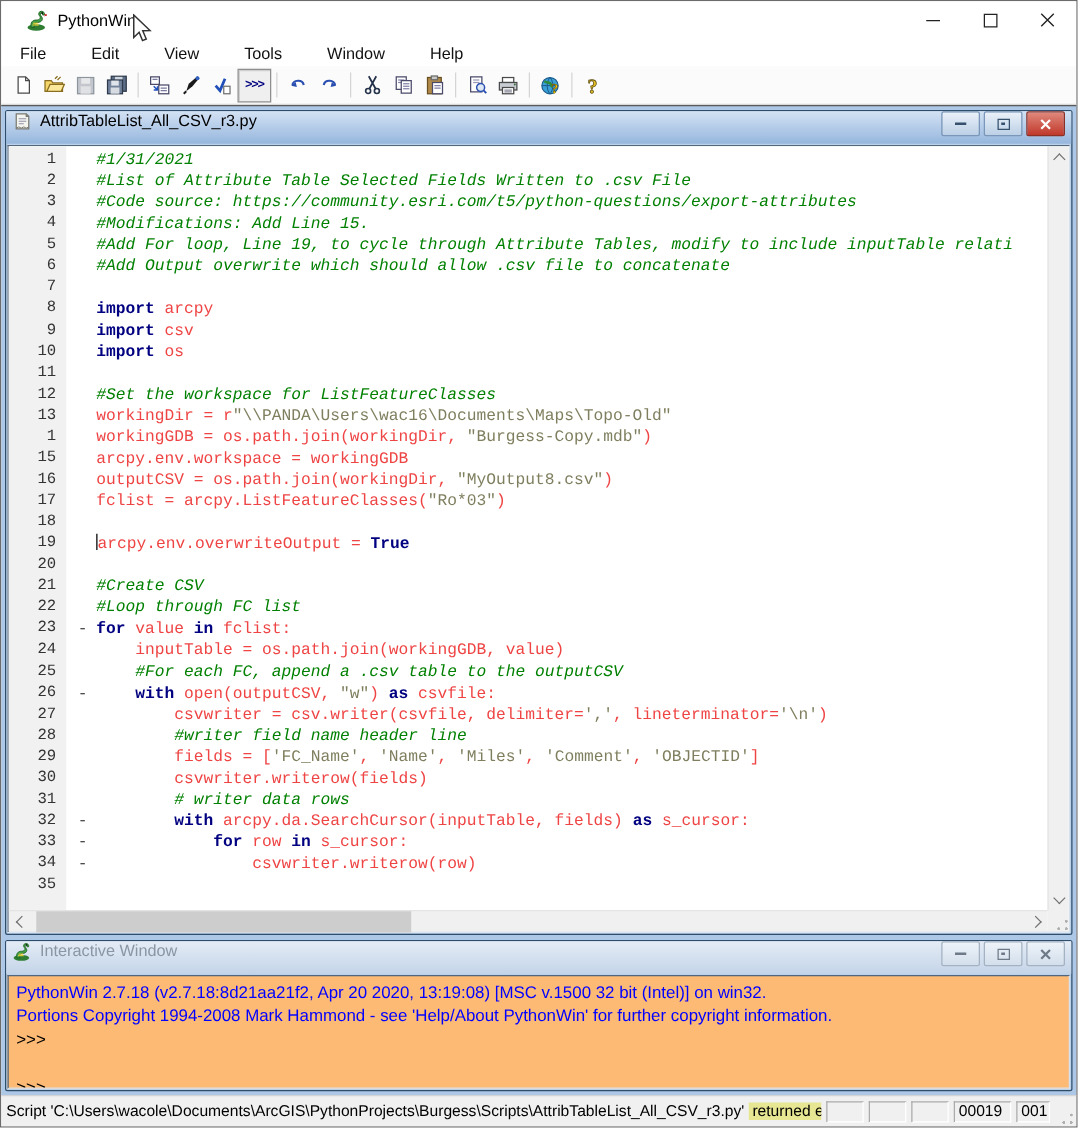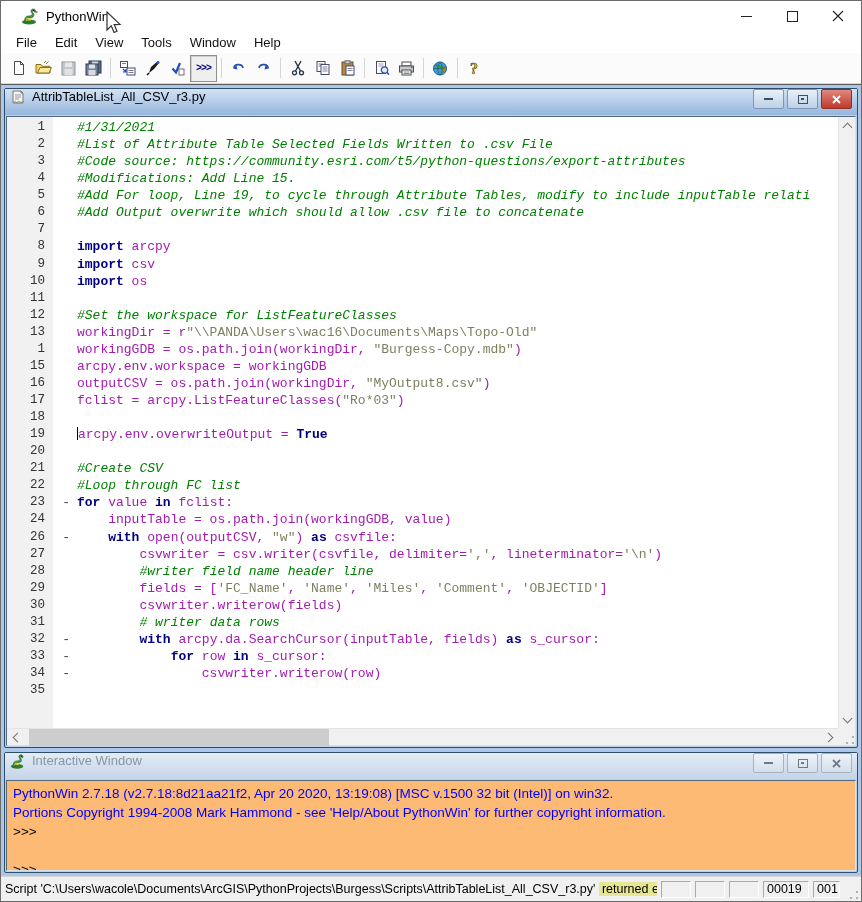--- a/index.html
+++ b/index.html
@@ -9,21 +9,21 @@
 
   
   .titlebar{height:30px;display:flex;align-items:center;padding-left:20px;background:#fff;flex:0 0 auto;}
   .titlebar .app-title{font-size:13px;color:#000;margin-left:7px;flex:1;}
   .win-controls{display:flex;height:30px;}
   .win-btn{width:46px;height:30px;display:flex;align-items:center;justify-content:center;}
   .glyph-min{width:11px;height:1px;background:#222;}
   .glyph-max{width:9px;height:9px;border:1px solid #222;}
 
   
-  .menubar{height:22px;display:flex;align-items:center;padding-left:6px;background:#fff;font-size:13px;flex:0 0 auto;}
+  .menubar{height:22px;display:flex;align-items:center;padding-left:6px;background:#fff;font-size:13px;flex:0 0 auto;gap:18px;}
   .menu-item{padding:2px 9px;color:#111;}
 
   
   .toolbar{height:30px;display:flex;align-items:center;padding-left:5px;background:#fbfbfb;border-bottom:1px solid #d9d9d9;flex:0 0 auto;}
   .tb-btn{width:25px;height:25px;display:flex;align-items:center;justify-content:center;}
   .tb-sep{width:1px;height:20px;background:#d5d5d5;margin:0 4px;}
   .tb-pressed{border:1px solid #8f8f8f;background:#efefef;box-shadow:inset 1px 1px 0 #cfcfcf;}
   .ssh{font-weight:bold;color:#000080;font-size:10px;letter-spacing:-1px;font-family:"Liberation Mono",monospace;}
 
   
@@ -54,21 +54,21 @@
   .code-area{position:relative;overflow:hidden;background:#fff;}
   .gutter-bg{position:absolute;left:0;top:0;bottom:0;width:46px;background:#f1f1f1;}
   .code-lines{position:relative;padding-top:2px;font-family:"Liberation Mono",monospace;font-size:13px;line-height:17.07px;}
   .cl{display:flex;white-space:pre;height:17.07px;}
   .ln{width:38px;text-align:right;padding-right:8px;color:#333;flex:0 0 auto;font-size:12.5px;}
   .fl{width:24px;flex:0 0 auto;color:#444;text-align:right;padding-right:7px;box-sizing:border-box;}
   .ct{flex:1;color:#000;}
   .sg-k{color:#000080;font-weight:bold;}
   .sg-c{color:#008000;font-style:italic;}
   .sg-s{color:#7f7f5f;}
-  .sg-p{color:#a21caf;font-family:Liberation Mono, monospace;}
+  .sg-p{color:#ef4444;font-family:Liberation Mono, monospace;}
   .caret{display:inline-block;width:0;height:13px;border-left:1px solid #000;vertical-align:-2px;}
 
   
   .vscroll{background:#f0f0f0;position:relative;border-left:1px solid #e4e4e4;}
   .hscroll{background:#f0f0f0;position:relative;border-top:1px solid #e4e4e4;display:flex;align-items:center;}
   .sb-arrow{width:17px;height:17px;display:flex;align-items:center;justify-content:center;flex:0 0 auto;}
   .chev{width:6px;height:6px;border-right:1.6px solid #707070;border-bottom:1.6px solid #707070;}
   .chev.up{transform:rotate(-135deg);margin-top:3px;}
   .chev.down{transform:rotate(45deg);margin-bottom:3px;}
   .chev.left{transform:rotate(135deg);margin-left:3px;}
@@ -323,20 +323,21 @@
               <div class="cl"><span class="ln">15</span><span class="fl"></span><span class="ct"><span class="sg-p">arcpy.env.workspace = workingGDB</span></span></div>
               <div class="cl"><span class="ln">16</span><span class="fl"></span><span class="ct"><span class="sg-p">outputCSV = os.path.join(workingDir, </span><span class="sg-s">"MyOutput8.csv"</span><span class="sg-p">)</span></span></div>
               <div class="cl"><span class="ln">17</span><span class="fl"></span><span class="ct"><span class="sg-p">fclist = arcpy.ListFeatureClasses(</span><span class="sg-s">"Ro*03"</span><span class="sg-p">)</span></span></div>
               <div class="cl"><span class="ln">18</span><span class="fl"></span><span class="ct"></span></div>
               <div class="cl"><span class="ln">19</span><span class="fl"></span><span class="ct"><span class="caret"></span><span class="sg-p">arcpy.env.overwriteOutput = </span><span class="sg-k">True</span></span></div>
               <div class="cl"><span class="ln">20</span><span class="fl"></span><span class="ct"></span></div>
               <div class="cl"><span class="ln">21</span><span class="fl"></span><span class="ct"><span class="sg-c">#Create CSV</span></span></div>
               <div class="cl"><span class="ln">22</span><span class="fl"></span><span class="ct"><span class="sg-c">#Loop through FC list</span></span></div>
               <div class="cl"><span class="ln">23</span><span class="fl">-</span><span class="ct"><span class="sg-k">for</span><span class="sg-p"> value </span><span class="sg-k">in</span><span class="sg-p"> fclist:</span></span></div>
               <div class="cl"><span class="ln">24</span><span class="fl"></span><span class="ct"><span class="sg-p">    inputTable = os.path.join(workingGDB, value)</span></span></div>
+              <div class="cl"><span class="ln">25</span><span class="fl"></span><span class="ct"><span class="sg-p">    </span><span class="sg-c">#For each FC, append a .csv table to the outputCSV</span></span></div>
               <div class="cl"><span class="ln">26</span><span class="fl">-</span><span class="ct"><span class="sg-p">    </span><span class="sg-k">with</span><span class="sg-p"> open(outputCSV, </span><span class="sg-s">"w"</span><span class="sg-p">) </span><span class="sg-k">as</span><span class="sg-p"> csvfile:</span></span></div>
               <div class="cl"><span class="ln">27</span><span class="fl"></span><span class="ct"><span class="sg-p">        csvwriter = csv.writer(csvfile, delimiter=</span><span class="sg-s">','</span><span class="sg-p">, lineterminator=</span><span class="sg-s">'\n'</span><span class="sg-p">)</span></span></div>
               <div class="cl"><span class="ln">28</span><span class="fl"></span><span class="ct"><span class="sg-p">        </span><span class="sg-c">#writer field name header line</span></span></div>
               <div class="cl"><span class="ln">29</span><span class="fl"></span><span class="ct"><span class="sg-p">        fields = [</span><span class="sg-s">'FC_Name'</span><span class="sg-p">, </span><span class="sg-s">'Name'</span><span class="sg-p">, </span><span class="sg-s">'Miles'</span><span class="sg-p">, </span><span class="sg-s">'Comment'</span><span class="sg-p">, </span><span class="sg-s">'OBJECTID'</span><span class="sg-p">]</span></span></div>
               <div class="cl"><span class="ln">30</span><span class="fl"></span><span class="ct"><span class="sg-p">        csvwriter.writerow(fields)</span></span></div>
               <div class="cl"><span class="ln">31</span><span class="fl"></span><span class="ct"><span class="sg-p">        </span><span class="sg-c"># writer data rows</span></span></div>
               <div class="cl"><span class="ln">32</span><span class="fl">-</span><span class="ct"><span class="sg-p">        </span><span class="sg-k">with</span><span class="sg-p"> arcpy.da.SearchCursor(inputTable, fields) </span><span class="sg-k">as</span><span class="sg-p"> s_cursor:</span></span></div>
               <div class="cl"><span class="ln">33</span><span class="fl">-</span><span class="ct"><span class="sg-p">            </span><span class="sg-k">for</span><span class="sg-p"> row </span><span class="sg-k">in</span><span class="sg-p"> s_cursor:</span></span></div>
               <div class="cl"><span class="ln">34</span><span class="fl">-</span><span class="ct"><span class="sg-p">                csvwriter.writerow(row)</span></span></div>
               <div class="cl"><span class="ln">35</span><span class="fl"></span><span class="ct"></span></div>

